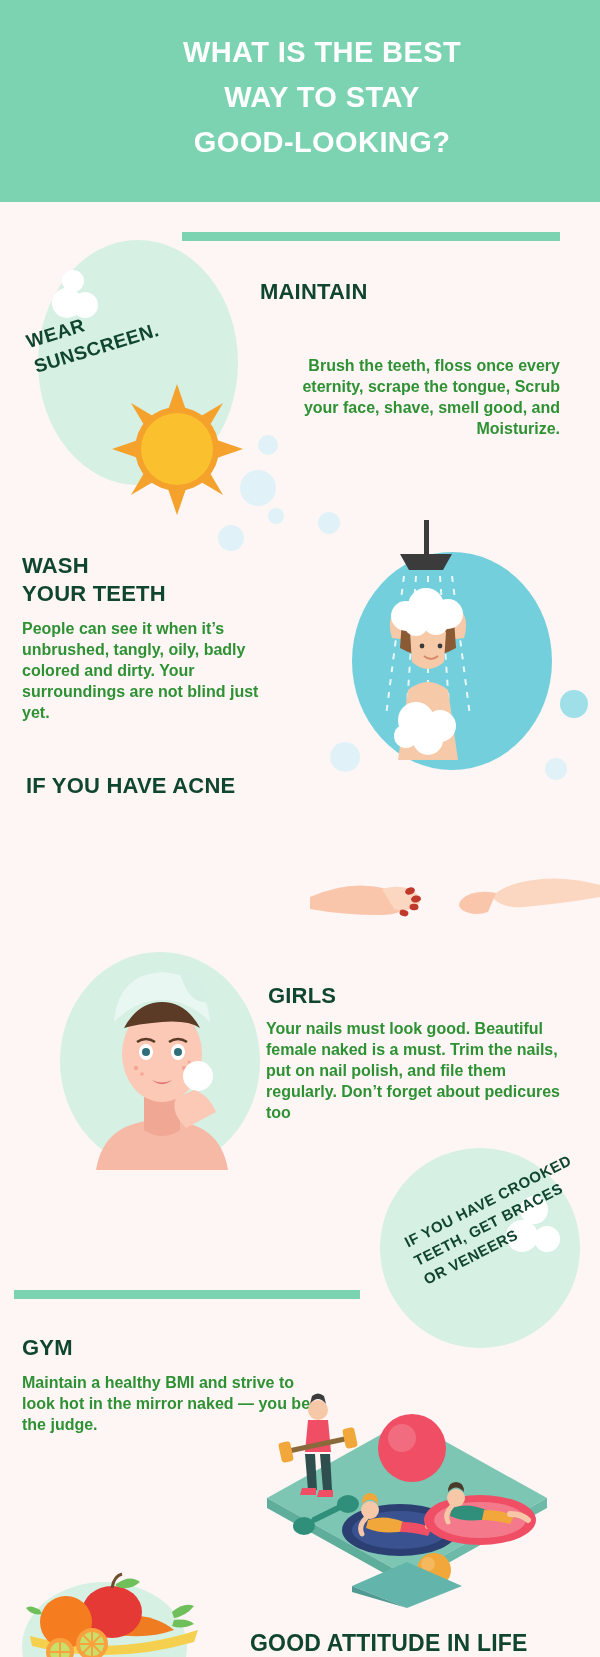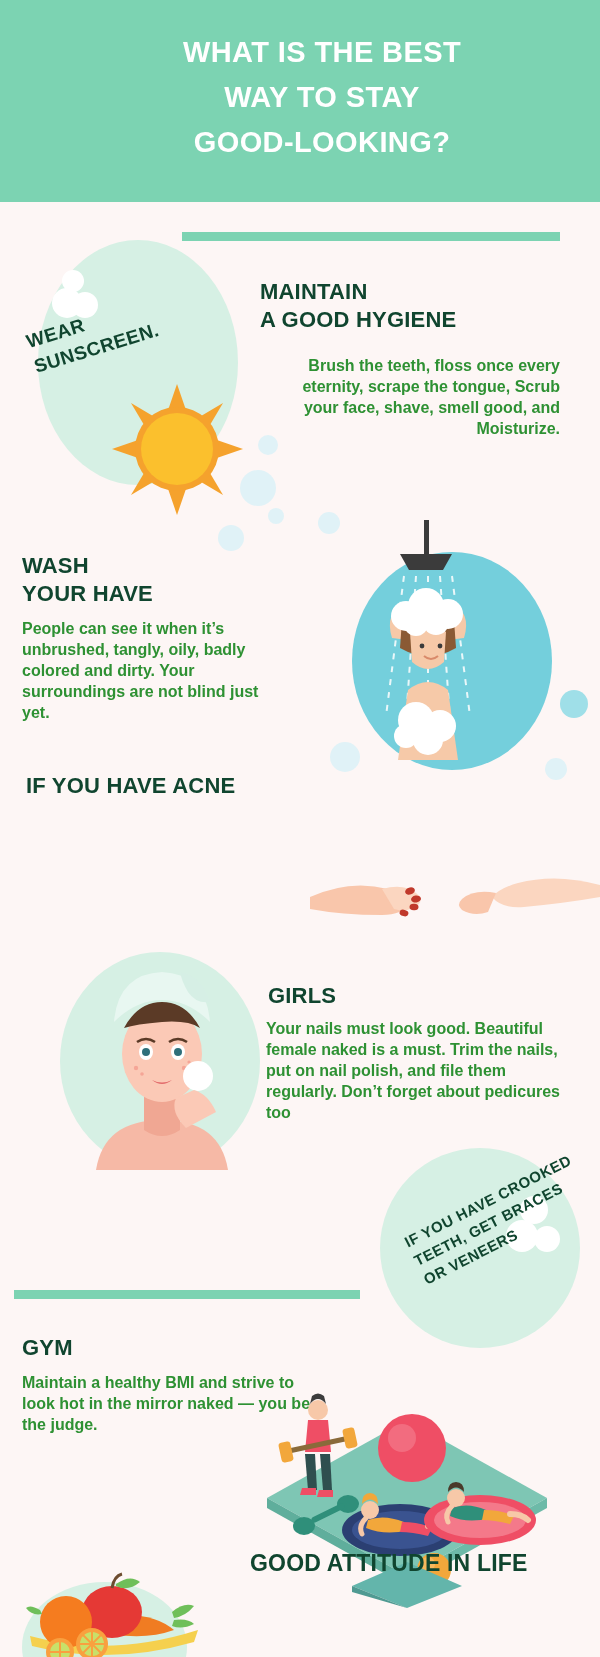--- a/index.html
+++ b/index.html
@@ -121,21 +121,21 @@
 
   
   #gym-illustration { position: absolute; left: 262px; top: 1380px; width: 290px; height: 215px; }
 
   
   #fruit-illustration { position: absolute; left: 20px; top: 1570px; width: 190px; height: 90px; }
 
   
   #footer-title {
     position: absolute;
-    left: 250px; top: 1550px;
+    left: 250px; top: 1630px;
     color: #10452f;
     font-weight: bold;
     font-size: 23px;
     letter-spacing: 0.2px;
     white-space: nowrap;
   }
 </style>
 </head>
 <body>
 
@@ -179,21 +179,20 @@
   </div>
 
   <div class="bubble-blue" style="left:258px; top:435px; width:20px; height:20px;"></div>
   <div class="bubble-blue" style="left:240px; top:470px; width:36px; height:36px;"></div>
   <div class="bubble-blue" style="left:268px; top:508px; width:16px; height:16px;"></div>
   <div class="bubble-blue" style="left:218px; top:525px; width:26px; height:26px;"></div>
   <div class="bubble-blue" style="left:318px; top:512px; width:22px; height:22px;"></div>
 
   <div class="h2" style="left:260px; top:278px; width:300px; text-align:left;">
     <span style="display:block">MAINTAIN</span>
-    <span style="display:block">A GOOD HYGIENE</span>
   </div>
 
   <div class="body rt" style="left:300px; top:355px; width:260px;">Brush the teeth, floss once every eternity, scrape the tongue, Scrub your face, shave, smell good, and Moisturize.</div>
 
   <div class="blob" style="left:352px; top:552px; width:200px; height:218px; background:#74cfdc;"></div>
   <div class="bubble-teal" style="left:560px; top:690px; width:28px; height:28px;"></div>
   <div class="bubble-blue" style="left:330px; top:742px; width:30px; height:30px;"></div>
   <div class="bubble-blue" style="left:545px; top:758px; width:22px; height:22px;"></div>
 
   <div id="shower-illustration">
@@ -234,21 +233,21 @@
         <circle cx="96" cy="200" r="18"></circle>
         <circle cx="120" cy="206" r="16"></circle>
         <circle cx="108" cy="220" r="15"></circle>
         <circle cx="86" cy="216" r="12"></circle>
       </g>
     </svg>
   </div>
 
   <div class="h2" style="left:22px; top:552px; width:260px;">
     <span style="display:block">WASH</span>
-    <span style="display:block">YOUR HAVE</span>
+    <span style="display:block">YOUR TEETH</span>
   </div>
 
   <div class="body" style="left:22px; top:618px; width:250px;">People can see it when it’s unbrushed, tangly, oily, badly colored and dirty. Your surroundings are not blind just yet.</div>
 
   <div class="h2" style="left:26px; top:772px; width:280px;">
     <span style="display:block">IF YOU HAVE ACNE</span>
   </div>
 
 
   <div id="hands-illustration">

